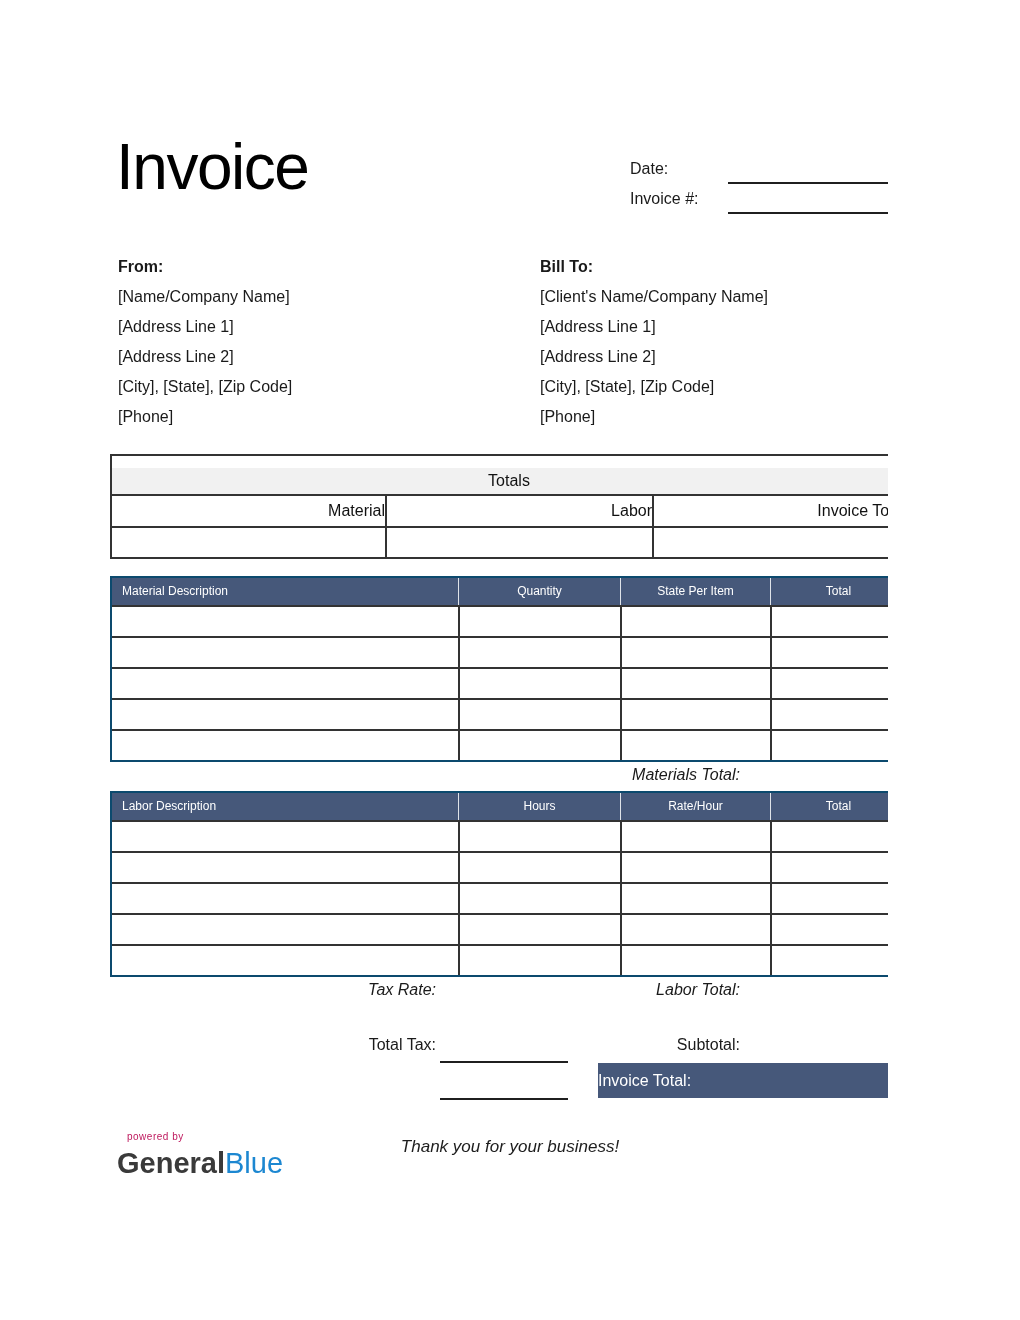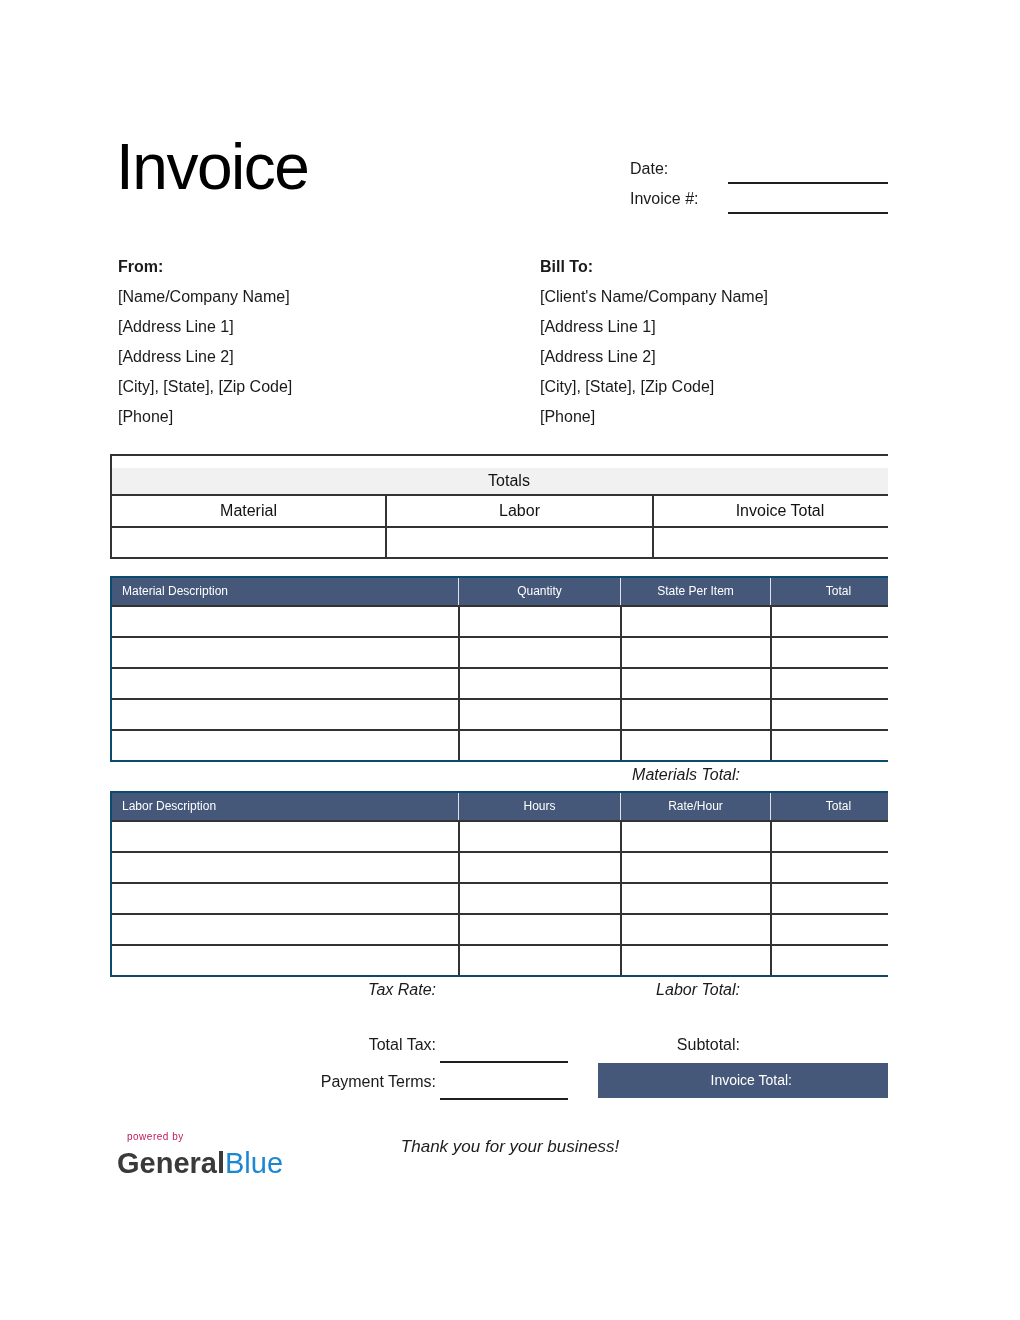--- a/index.html
+++ b/index.html
@@ -15,21 +15,21 @@
   .field-label{font-size:16px;color:#1a1a1a;}
   .fill-line{height:0;border-top:2px solid #1f1f1f;}
 
   
   .addr-block{font-size:16px;line-height:30px;color:#1a1a1a;}
   .addr-label{font-weight:bold;}
 
   
   .totals-table{left:110px;top:454px;width:798px;border:2px solid #333;box-sizing:border-box;font-size:16px;}
   .trow-title{height:26px;line-height:26px;text-align:center;background:#f1f1f1;border-bottom:2px solid #333;margin-top:12px;}
-  .trow-head{display:flex;height:30px;line-height:30px;text-align:center;}
+  .trow-head{display:flex;height:30px;line-height:30px;text-align:right;}
   .totals-table .c0{width:273px;box-sizing:border-box;}
   .totals-table .c1{width:267px;box-sizing:border-box;}
   .totals-table .c2{flex:1;box-sizing:border-box;}
 
   
   .itable{width:798px;border:2px solid #0c4a6e;box-sizing:border-box;font-size:12px;}
   .hrow{display:flex;height:27px;line-height:27px;background:#46587A;color:#fff;}
   .hcell{box-sizing:border-box;text-align:center;overflow:hidden;}
   .hcell.c0{text-align:left;padding-left:10px;}
   .hrow .hcell + .hcell{border-left:1px solid #dfe3e9;}
@@ -40,22 +40,22 @@
   .drow{display:flex;height:29px;border-top:2px solid #333;background:#fff;}
   .dcell{box-sizing:border-box;height:100%;}
   .drow .dcell + .dcell{border-left:2px solid #333;}
   .totals-table .drow{height:29px;}
 
   .right-label{font-size:16px;color:#1a1a1a;text-align:right;width:300px;}
   .italic{font-style:italic;}
 
   .invoice-total-box{
     left:598px;top:1063px;width:310px;height:35px;background:#46587A;
-    box-sizing:border-box;color:#fff;font-size:14px;line-height:35px;
-    text-align:right;padding-right:116px;
+    box-sizing:border-box;color:#fff;font-size:16px;line-height:35px;
+    text-align:left;padding-right:116px;
   }
 
   
   .powered-by{left:127px;top:1131px;font-size:10px;color:#be185d;letter-spacing:0.5px;}
   .brand{left:117px;top:1146px;font-size:29px;line-height:1.2;}
   .brand-general{font-weight:bold;color:#3a3a3a;}
   .brand-blue{color:#1c87d1;}
   .thank-you{left:360px;top:1137px;width:300px;text-align:center;font-size:17px;font-style:italic;color:#1d1d1d;}
 </style>
 </head>
@@ -181,21 +181,20 @@
         <div class="dcell c3"></div>
       </div>
     </div>
 
   <div class="abs right-label italic" style="left:136px;top:981px;">Tax Rate:</div>
   <div class="abs right-label italic" style="left:440px;top:981px;">Labor Total:</div>
 
   <div class="abs right-label" style="left:136px;top:1036px;">Total Tax:</div>
   <div class="abs right-label" style="left:440px;top:1036px;">Subtotal:</div>
   <div class="abs fill-line" style="left:440px;top:1061px;width:128px;"></div>
-  <div class="abs right-label" style="left:136px;top:1073px;">Payment Terms:</div>
   <div class="abs fill-line" style="left:440px;top:1098px;width:128px;"></div>
   <div class="abs invoice-total-box">
     <span>Invoice Total:</span>
   </div>
 
   <div class="abs powered-by">powered by</div>
   <div class="abs brand">
     <span class="brand-general">General</span><span class="brand-blue">Blue</span>
   </div>
   <div class="abs thank-you">Thank you for your business!</div>

